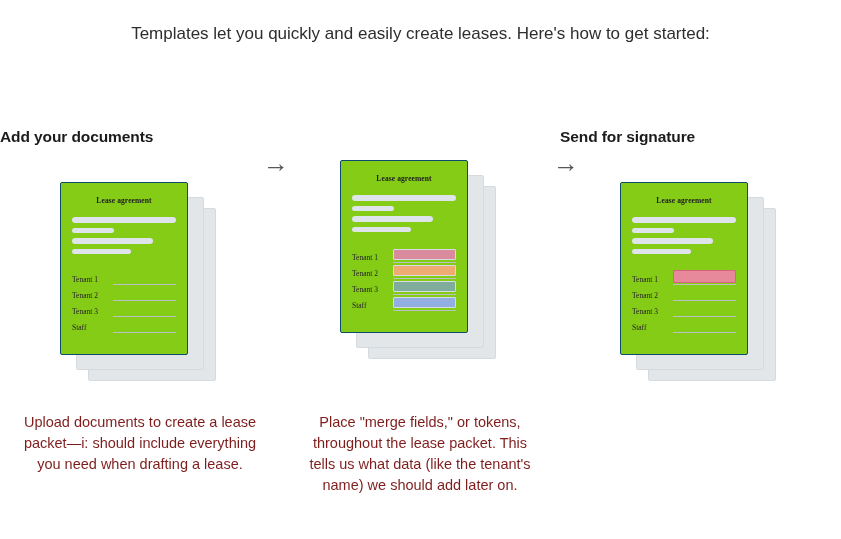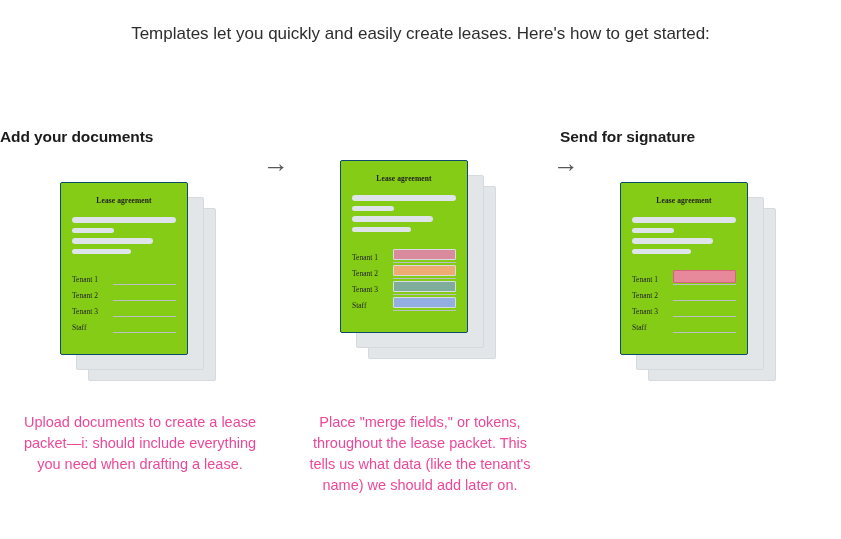--- a/index.html
+++ b/index.html
@@ -190,21 +190,21 @@
     display: flex;
     flex-direction: row;
   }
   .caption {
     width: 280px;
     box-sizing: border-box;
     padding: 0 22px;
     text-align: center;
     font-size: 14.5px;
     line-height: 1.45;
-    color: #ec4899;
+    color: #7f1d1d;
   }
 </style>
 </head>
 <body>
 
 <div class="page">
 
   <div class="header">
     <p class="subtitle">Templates let you quickly and easily create leases. Here's how to get started:</p>
   </div>

